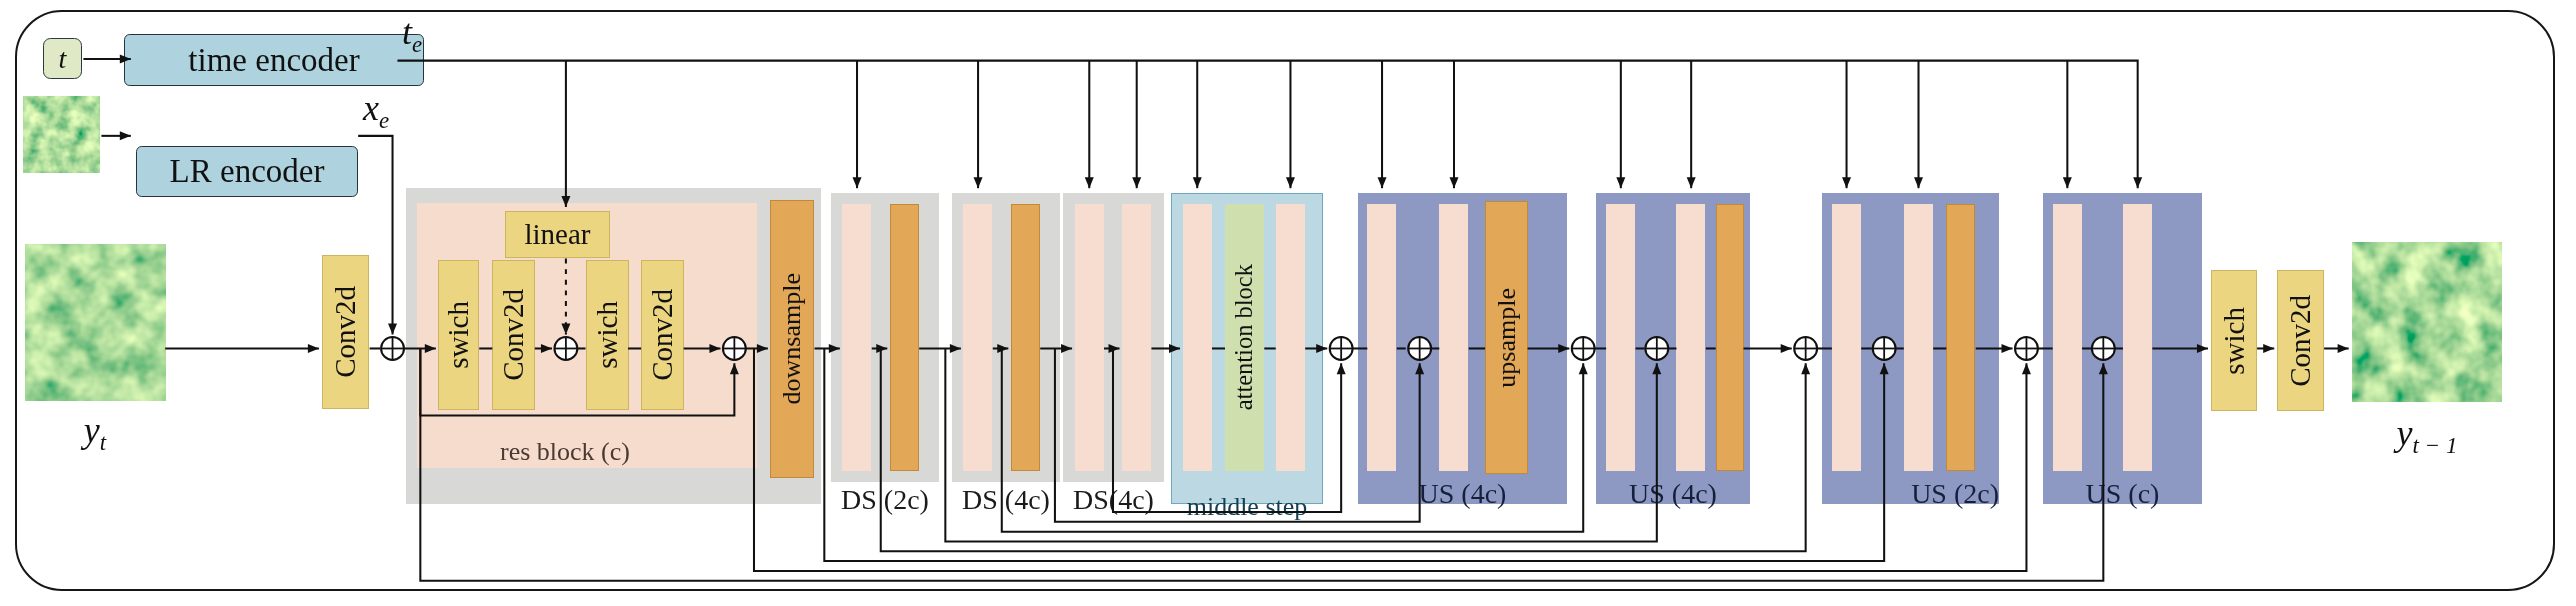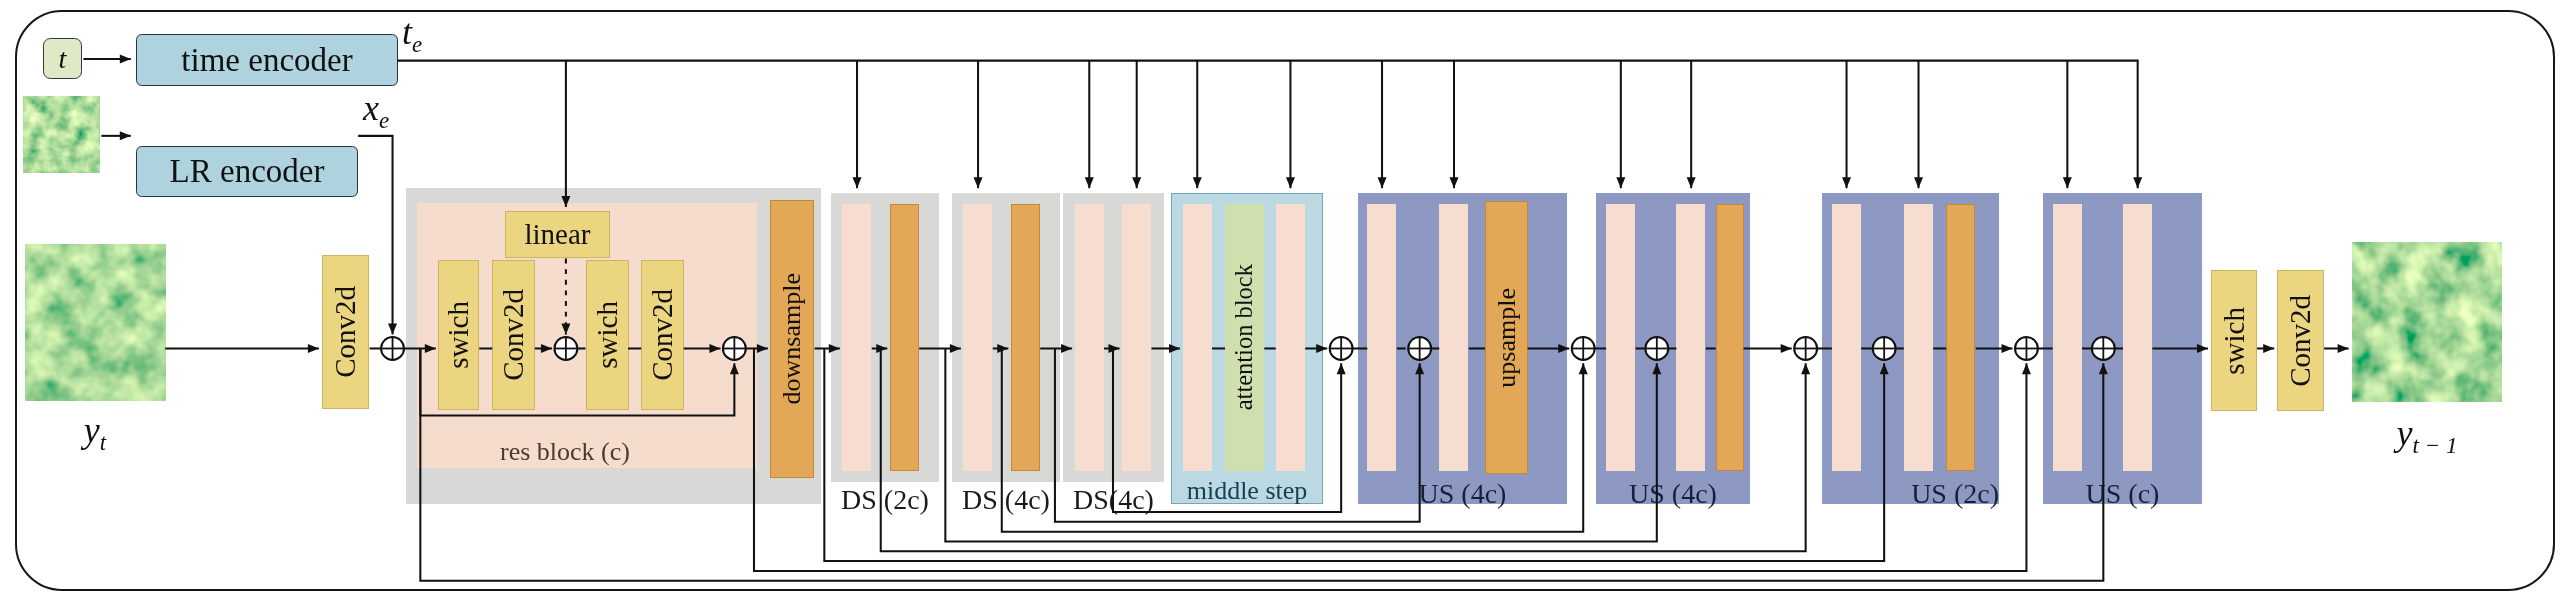--- a/index.html
+++ b/index.html
@@ -34,21 +34,21 @@
 </head>
 <body>
 
 <div id="canvas">
 
   <div class="b frame" style="left:14.7px;top:9.8px;width:2540px;height:581px;"></div>
 
   <div class="b chipgreen" style="left:43px;top:38px;width:39px;height:41px;">
     <span>t</span>
   </div>
-  <div class="b encbox" style="left:136px;top:34px;width:262px;height:52px;">
+  <div class="b encbox" style="left:124px;top:34px;width:300px;height:52px;">
     <span>time encoder</span>
   </div>
   <div class="b mlabel" style="left:402px;top:11.4px;"><i>t</i><sub>e</sub></div>
 
   <svg class="img-abs" style="left:23px;top:96px;" width="77" height="77" viewBox="0 0 94 94">
     <defs>
         <filter id="nzA" x="-10%" y="-10%" width="120%" height="120%">
       <feTurbulence type="fractalNoise" baseFrequency="0.05" numOctaves="3" seed="3" stitchTiles="stitch" result="t"></feTurbulence>
       <feColorMatrix in="t" type="matrix" values="1.3 0 0 0 -0.25  1.0 0 0 0 0.2  0.6 0 0 0 0.02  0 0 0 0 1"></feColorMatrix>
     </filter>
@@ -111,21 +111,21 @@
   <div class="b pinkbar" style="left:1075px;top:204px;width:29px;height:267px;"></div>
   <div class="b pinkbar" style="left:1122px;top:204px;width:29px;height:267px;"></div>
   <div class="b blocklabel" style="left:1063px;top:484px;width:101px;">DS(4c)</div>
 
   <div class="b midbox" style="left:1171px;top:193px;width:152px;height:311px;"></div>
   <div class="b pinkbar" style="left:1183px;top:204px;width:29px;height:267px;"></div>
   <div class="b greenbar" style="left:1225px;top:204px;width:39px;height:267px;">
     <span class="vtext">attention block</span>
   </div>
   <div class="b pinkbar" style="left:1276px;top:204px;width:29px;height:267px;"></div>
-  <div class="b midlabel" style="left:1171px;top:476px;width:152px;">middle step</div>
+  <div class="b midlabel" style="left:1171px;top:492px;width:152px;">middle step</div>
 
   <div class="b usbox" style="left:1358px;top:193px;width:209px;height:311px;"></div>
   <div class="b pinkbar" style="left:1367px;top:204px;width:29px;height:267px;"></div>
   <div class="b pinkbar" style="left:1439px;top:204px;width:29px;height:267px;"></div>
   <div class="b obar" style="left:1485px;top:201px;width:43px;height:273px;">
     <span class="vtext">upsample</span>
   </div>
   <div class="b uslabel" style="left:1358px;top:478px;width:209px;">US (4c)</div>
 
   <div class="b usbox" style="left:1596px;top:193px;width:154px;height:311px;"></div>

